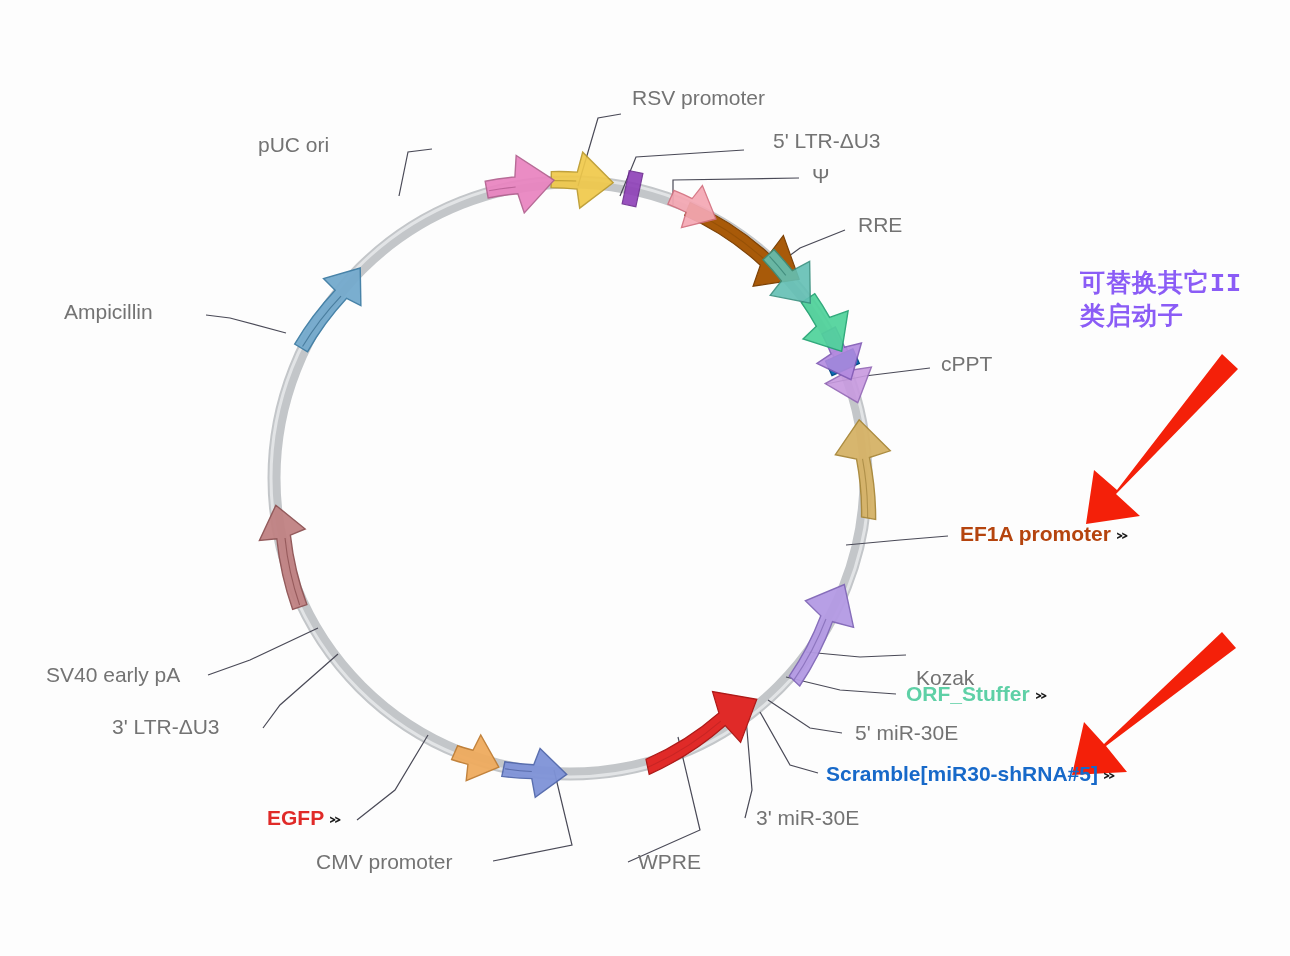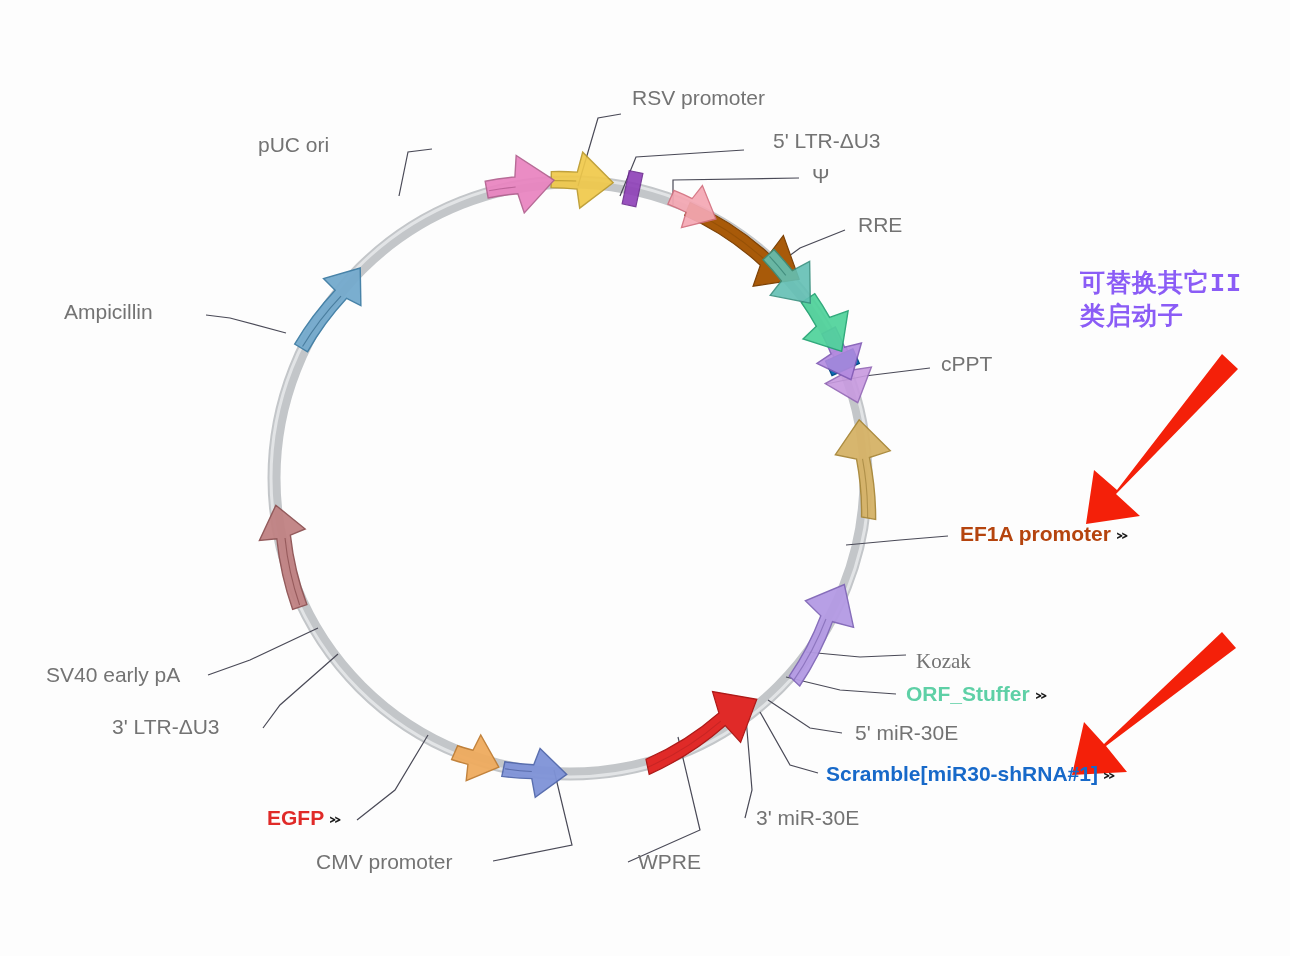--- a/index.html
+++ b/index.html
@@ -196,34 +196,34 @@
   </div>
 
   <div class="lbl" style="left:64px; top:300px;">
     <span>Ampicillin</span>
   </div>
 
   <div class="lbl bold" style="left:960px; top:522px; color:#b5440e;">
     <span>EF1A promoter</span><span class="chev">»</span>
   </div>
 
-  <div class="lbl" style="left:916px; top:650px;font-family:Liberation Serif, serif;">
+  <div class="lbl" style="left:916px; top:666px;">
     <span>Kozak</span>
   </div>
 
   <div class="lbl bold" style="left:906px; top:682px; color:#5ed0a6;">
     <span>ORF_Stuffer</span><span class="chev">»</span>
   </div>
 
   <div class="lbl" style="left:855px; top:721px;">
     <span>5' miR-30E</span>
   </div>
 
   <div class="lbl bold" style="left:826px; top:762px; color:#1769c9;">
-    <span>Scramble[miR30-shRNA#1]</span><span class="chev">»</span>
+    <span>Scramble[miR30-shRNA#5]</span><span class="chev">»</span>
   </div>
 
   <div class="lbl" style="left:756px; top:806px;">
     <span>3' miR-30E</span>
   </div>
 
   <div class="lbl" style="left:638px; top:850px;">
     <span>WPRE</span>
   </div>
 

